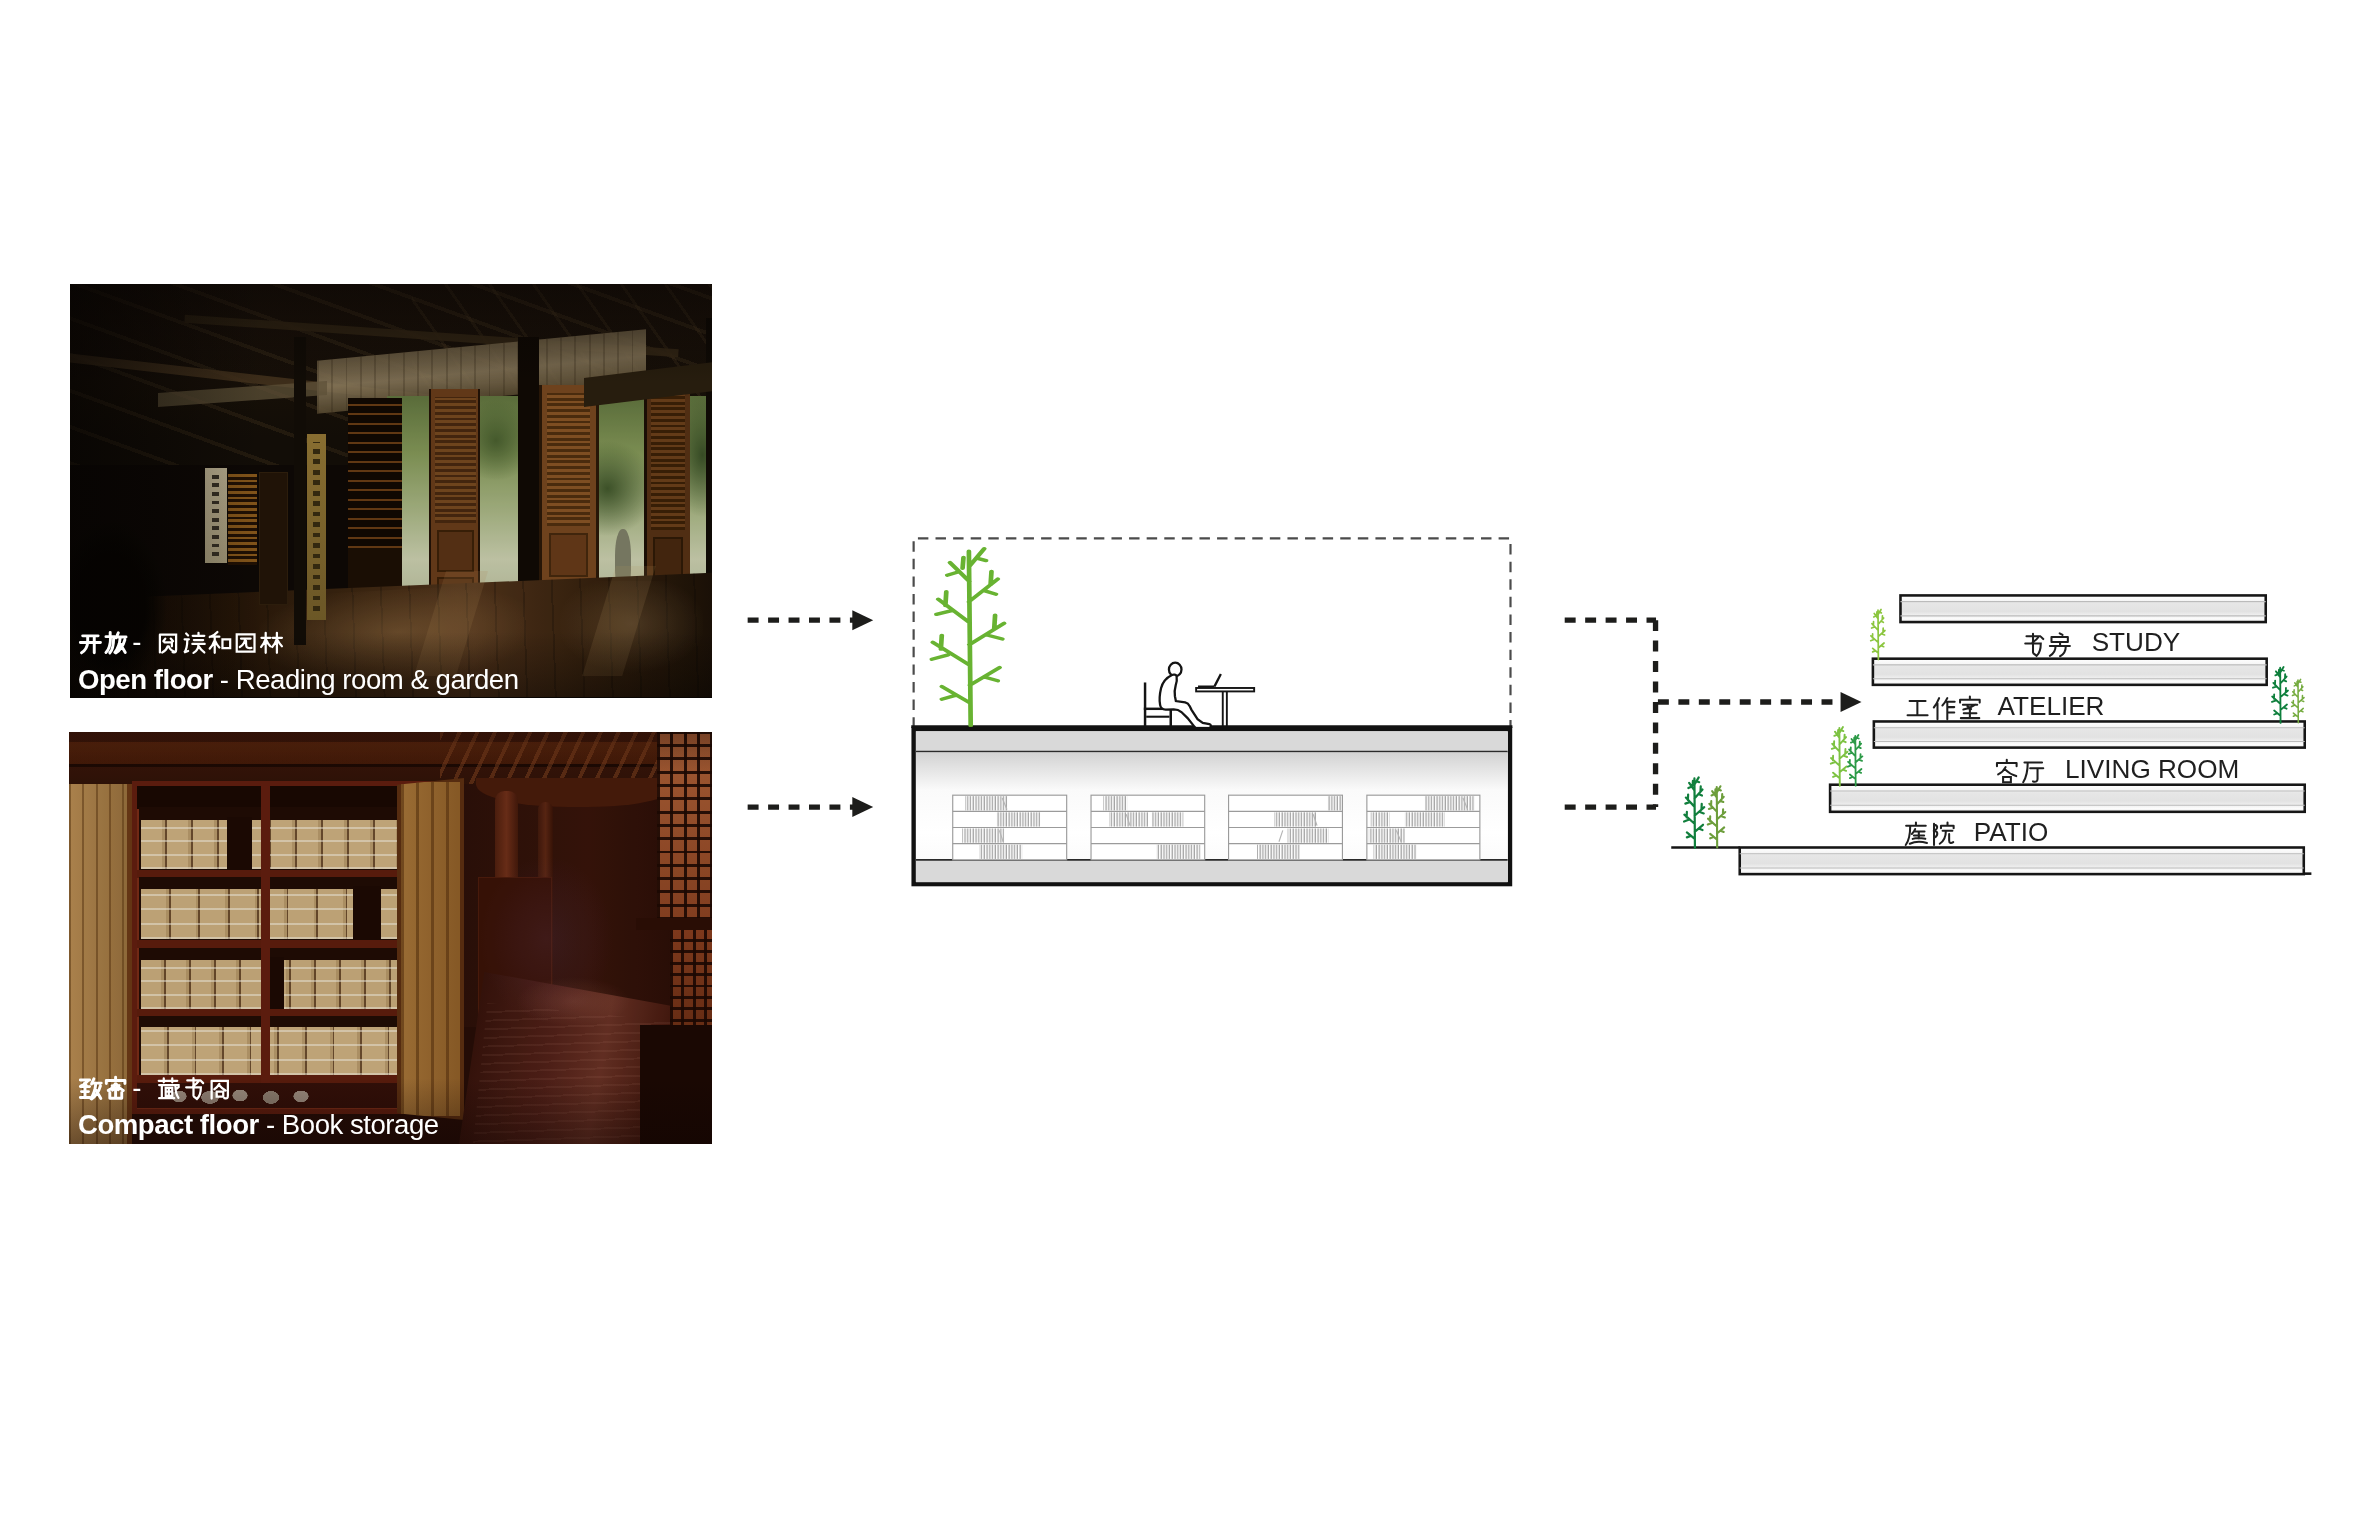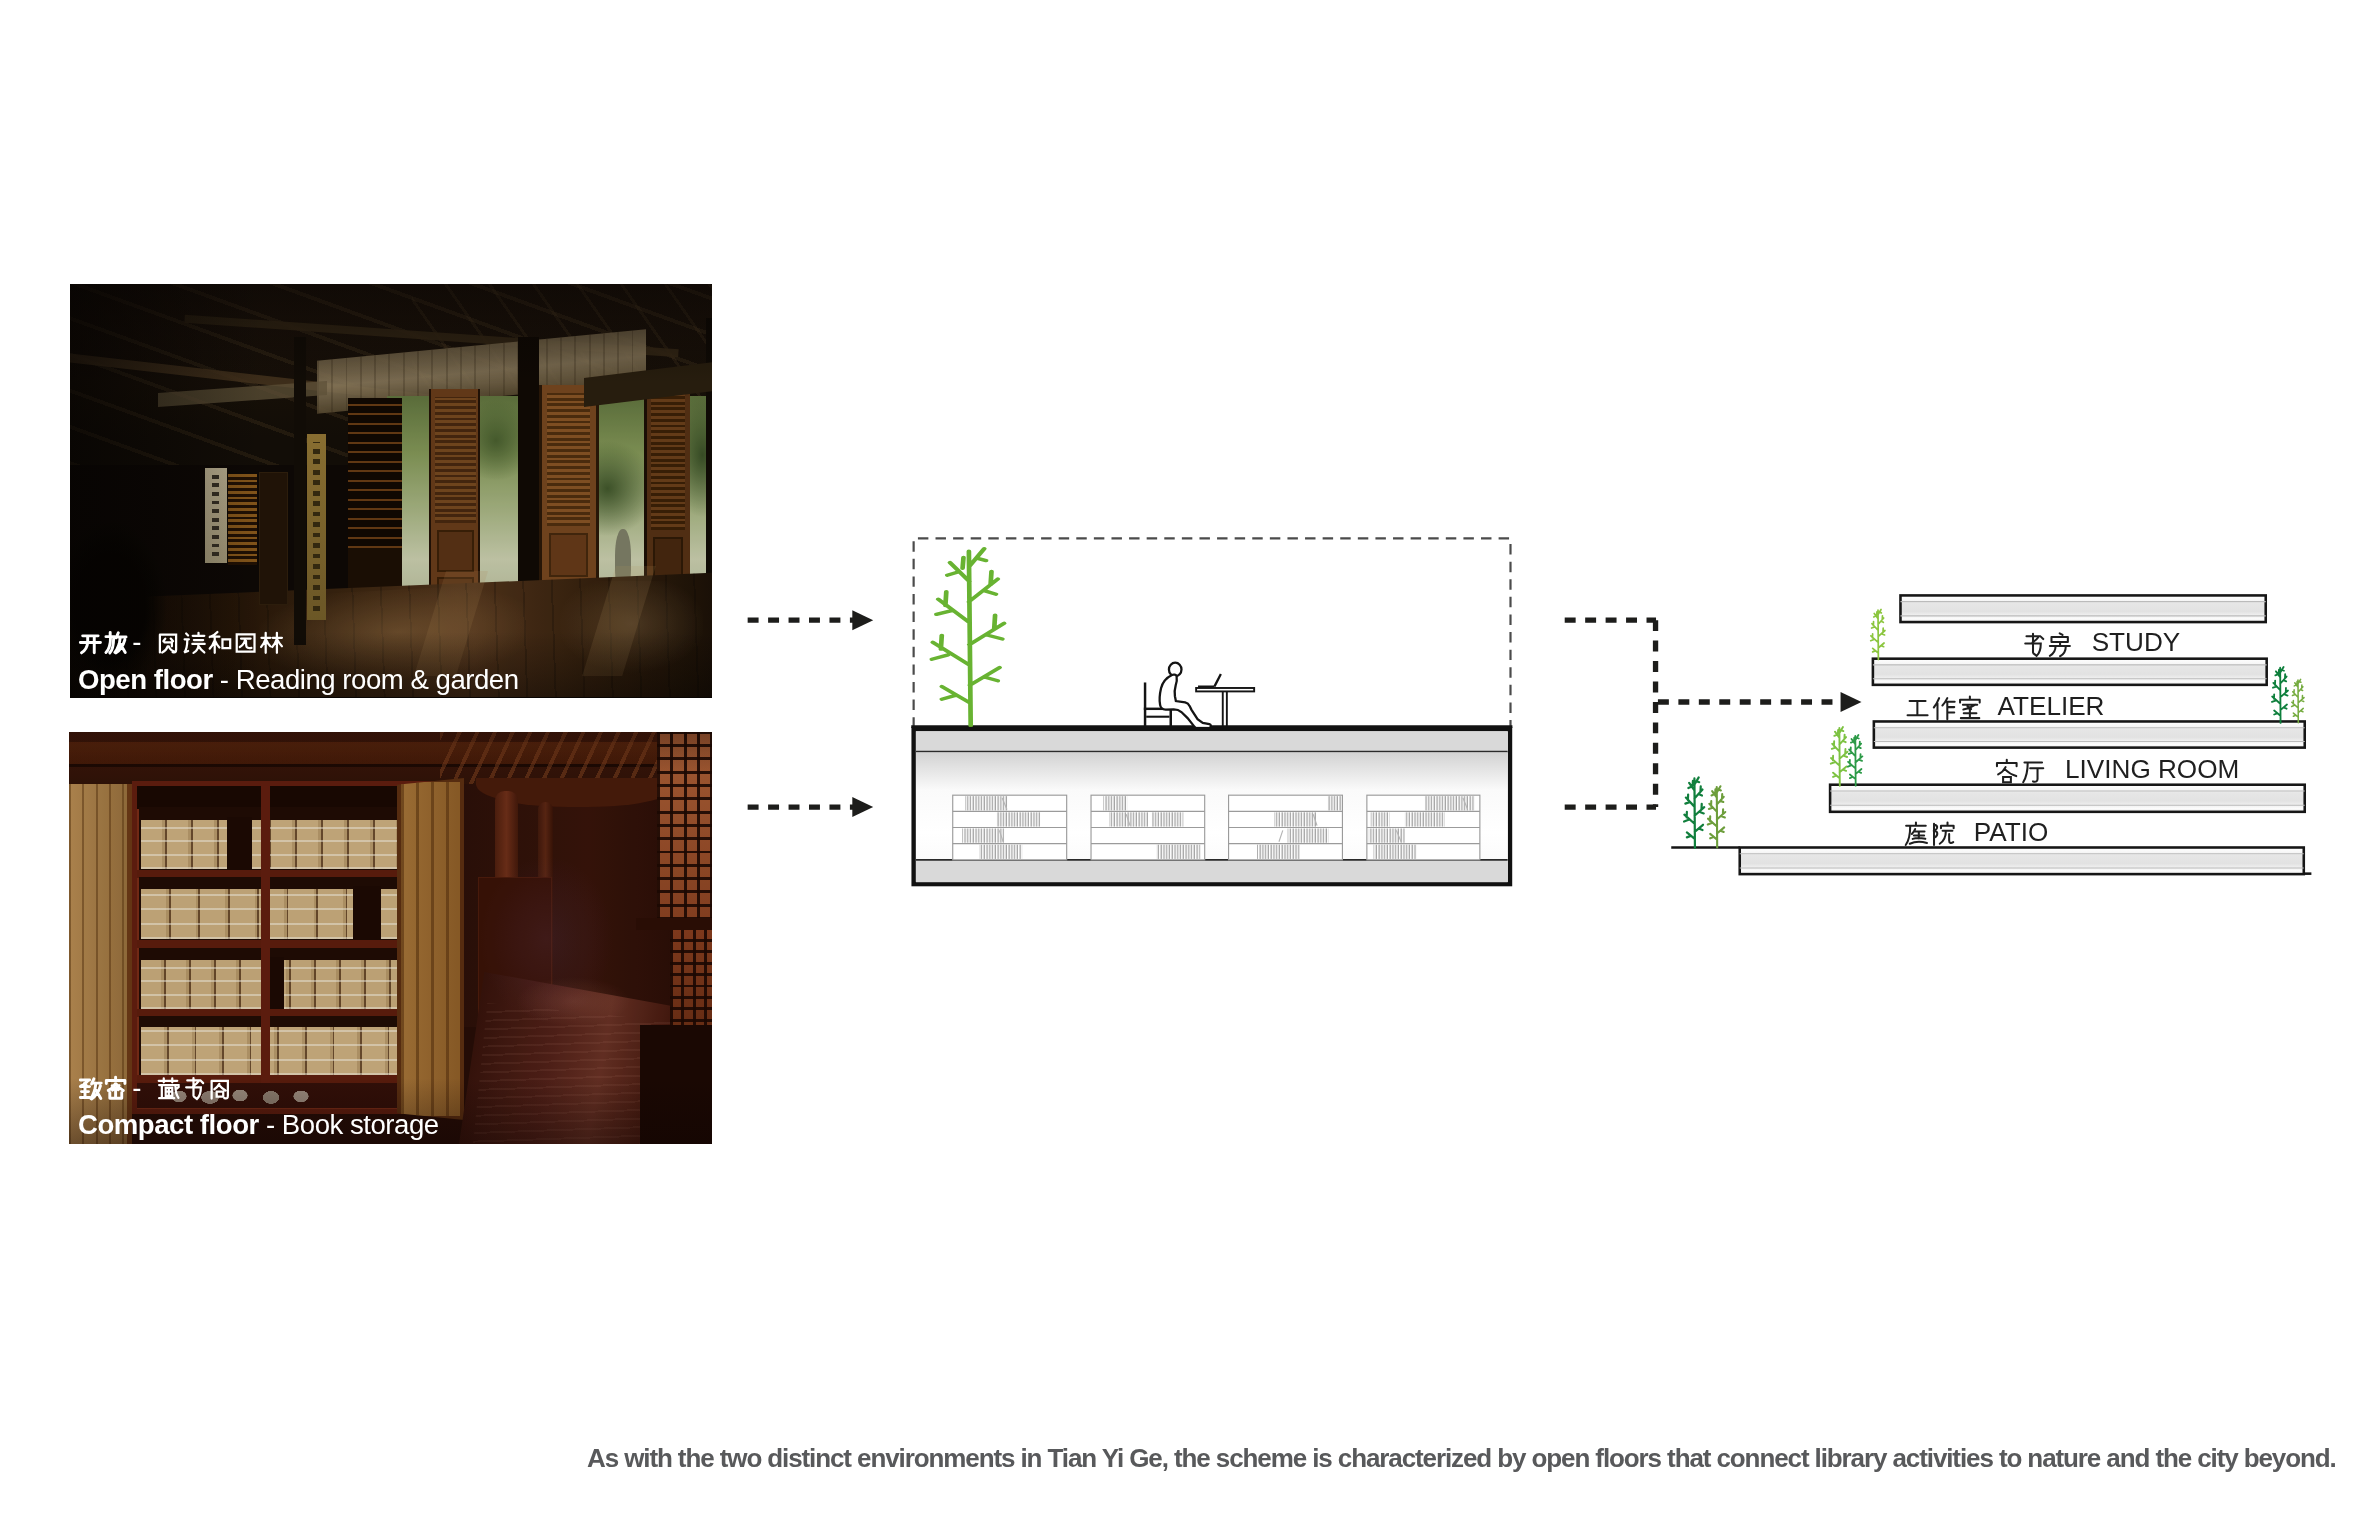--- a/index.html
+++ b/index.html
@@ -436,16 +436,15 @@
 <text x="139" y="1153" font-size="29" font-family="Liberation Sans, sans-serif" fill="#fff">-</text>
 <use href="#c-cang" transform="translate(163.6,1131) scale(0.8125)" stroke-width="2.9"></use>
 <use href="#c-shu" transform="translate(190.8,1131) scale(0.8125)" stroke-width="2.9"></use>
 <use href="#c-ge2" transform="translate(218,1131) scale(0.8125)" stroke-width="2.9"></use>
 </g>
 
 <text x="82" y="1192.3" letter-spacing="-0.5" font-size="29" font-family="Liberation Sans, sans-serif" fill="#fff"><tspan font-weight="bold">Compact floor</tspan> - Book storage</text>
 
 </svg>
 
-<div class="abs" id="bottomcap" style="left:587px;top:1443px;font-weight:bold;font-size:26px;letter-spacing:-1.1px;color:#58595b;white-space:nowrap">As with the two distinct environments in Tian Yi Ge, the scheme is characterized by open floors that connect library activities to nature and the city beyond.</div>
 
 </div>
 
 
 </body></html>

